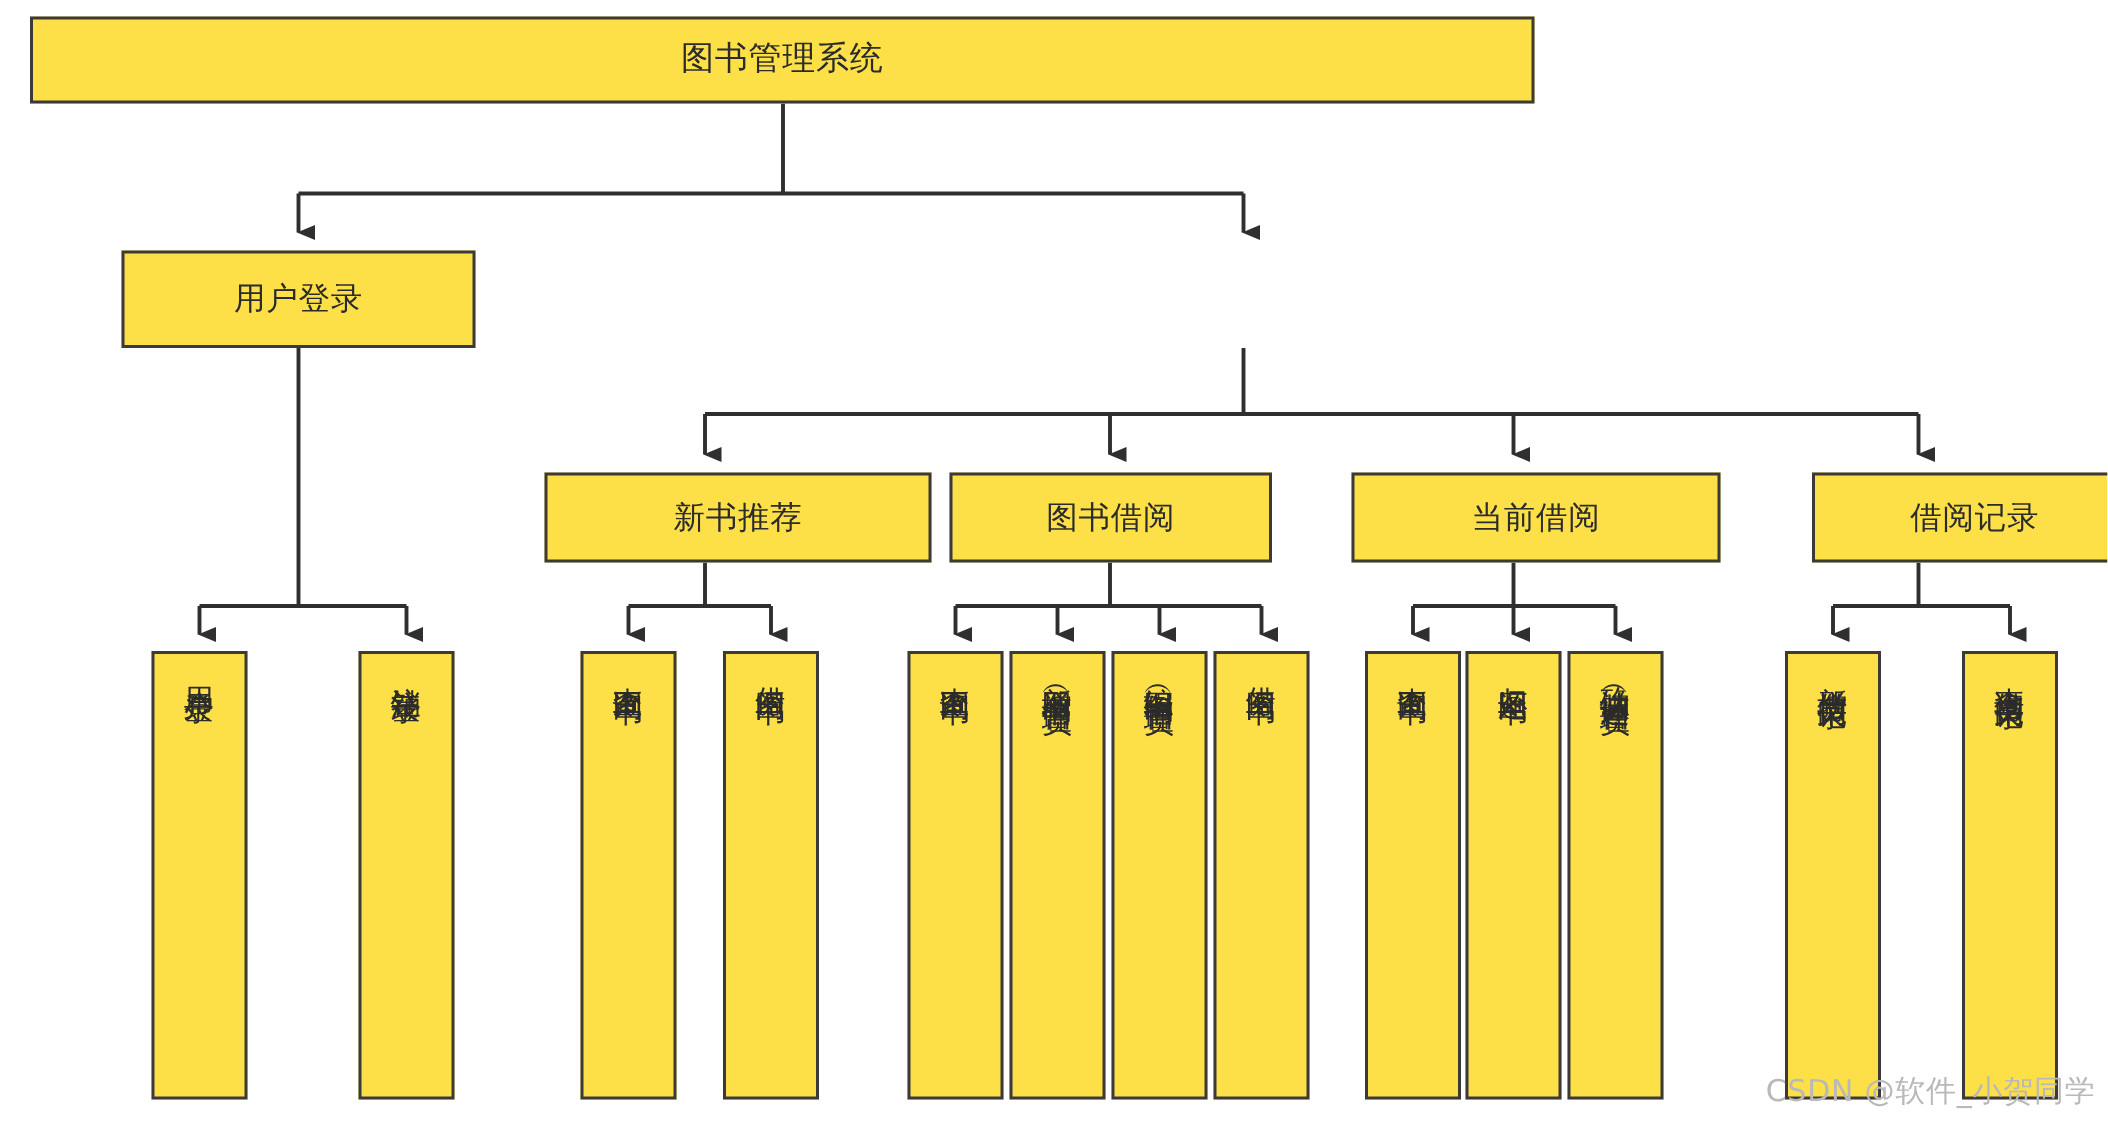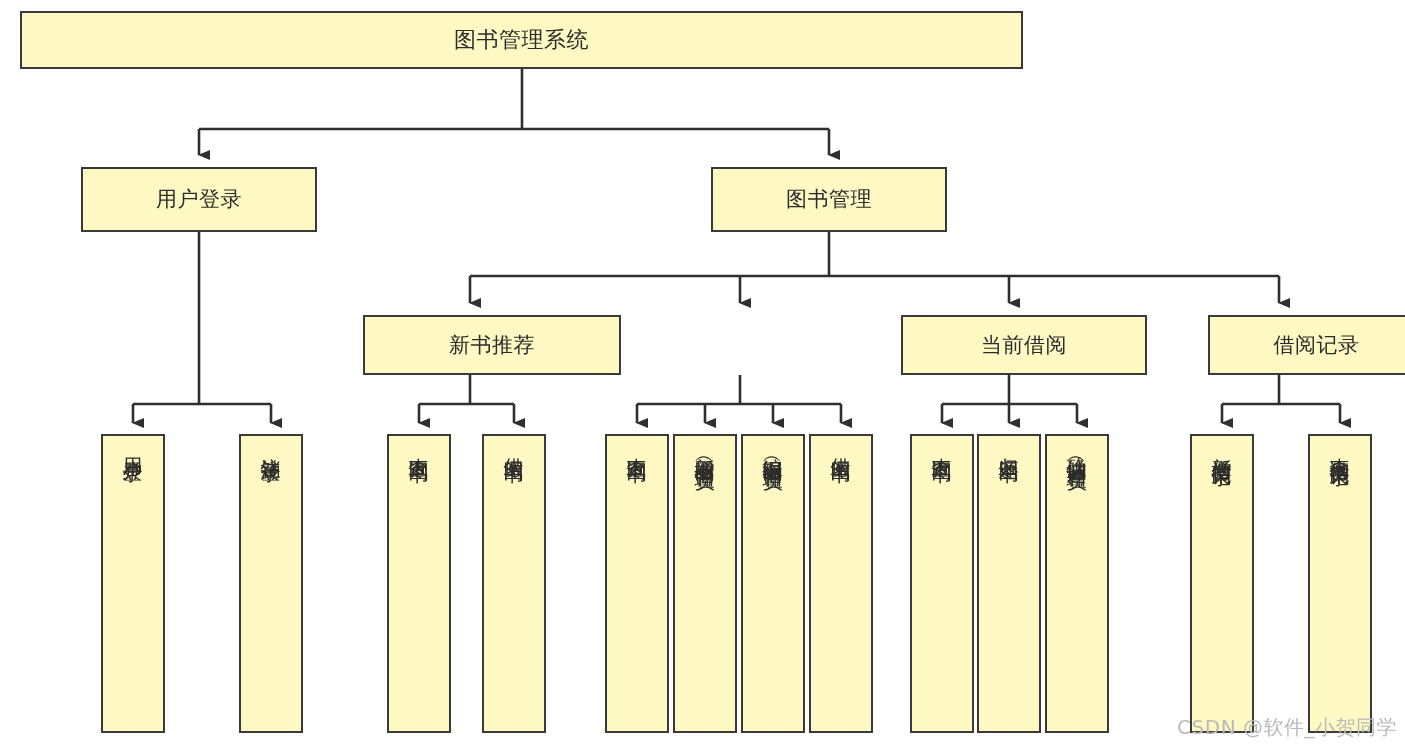--- a/index.html
+++ b/index.html
@@ -21,21 +21,21 @@
     position: absolute;
     left: 0;
     top: 0;
     width: 1405px;
     height: 747px;
     pointer-events: none;
   }
   .node {
     position: absolute;
     box-sizing: border-box;
-    background: #fef9c3;
+    background: #fde047;
     border: 2px solid #3a3a3a;
     display: flex;
     align-items: center;
     justify-content: center;
     color: #2b2b2b;
   }
   .node .label {
     display: block;
     text-align: center;
     line-height: 1.18;
@@ -129,27 +129,27 @@
     </g>
   </svg>
 
   <div class="node horiz root" style="left:20px; top:11px; width:1003px; height:58px;">
     <span class="label">图书管理系统</span>
   </div>
 
   <div class="node horiz" style="left:81px; top:167px; width:236px; height:65px;">
     <span class="label">用户登录</span>
   </div>
-  <div class="node horiz" style="left:711px; top:167px; width:236px; height:65px;">
-    <span class="label">图书管理</span>
-  </div>
 
   <div class="node horiz" style="left:363px; top:315px; width:258px; height:60px;">
     <span class="label">新书推荐</span>
   </div>
+  <div class="node horiz" style="left:633px; top:315px; width:215px; height:60px;">
+    <span class="label">图书借阅</span>
+  </div>
   <div class="node horiz" style="left:901px; top:315px; width:246px; height:60px;">
     <span class="label">当前借阅</span>
   </div>
   <div class="node horiz" style="left:1208px; top:315px; width:217px; height:60px;">
     <span class="label">借阅记录</span>
   </div>
 
   <div class="node vert" style="left:101px; top:434px; width:64px; height:299px;">
     <span class="label">用户登录</span>
   </div>

